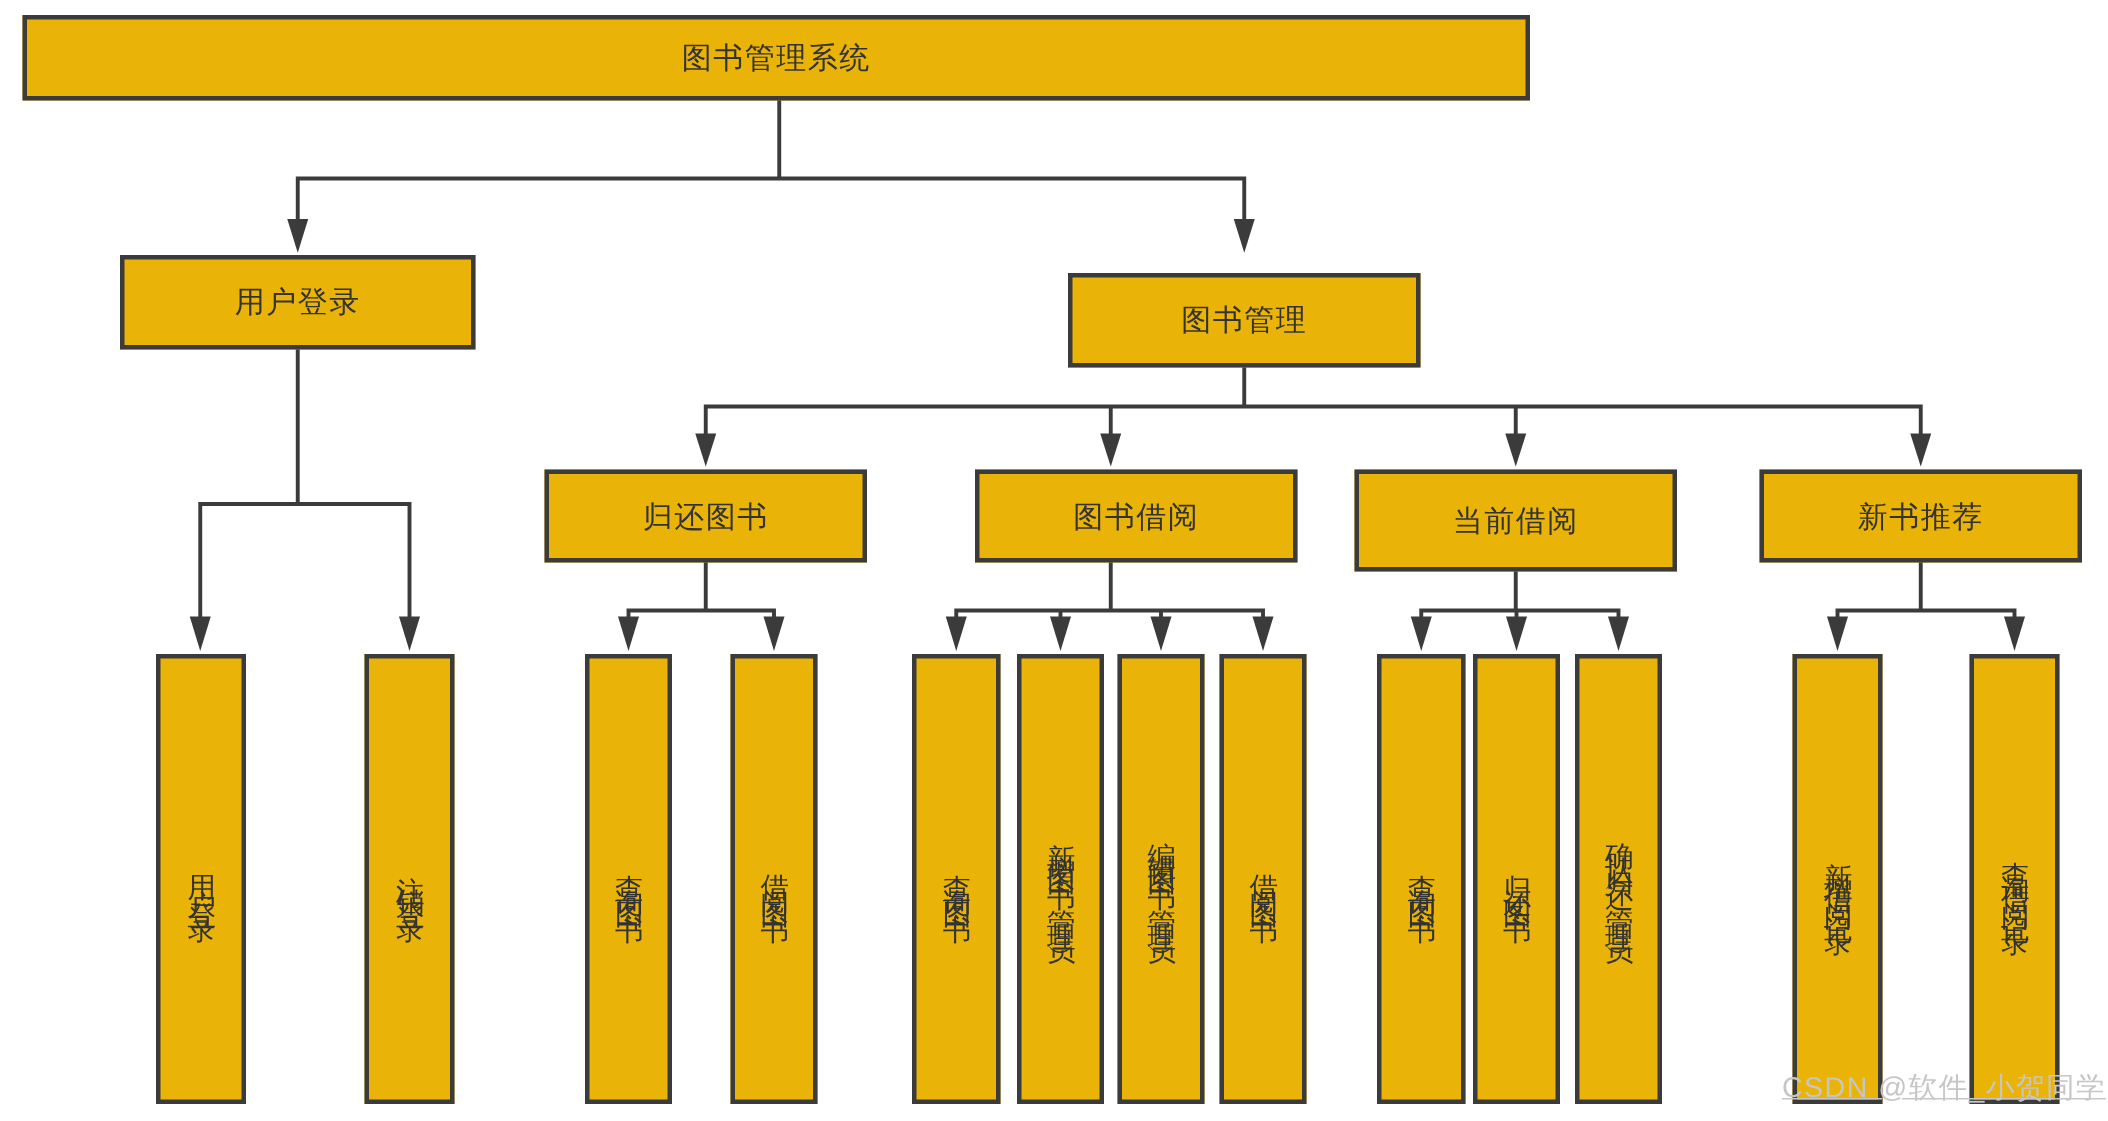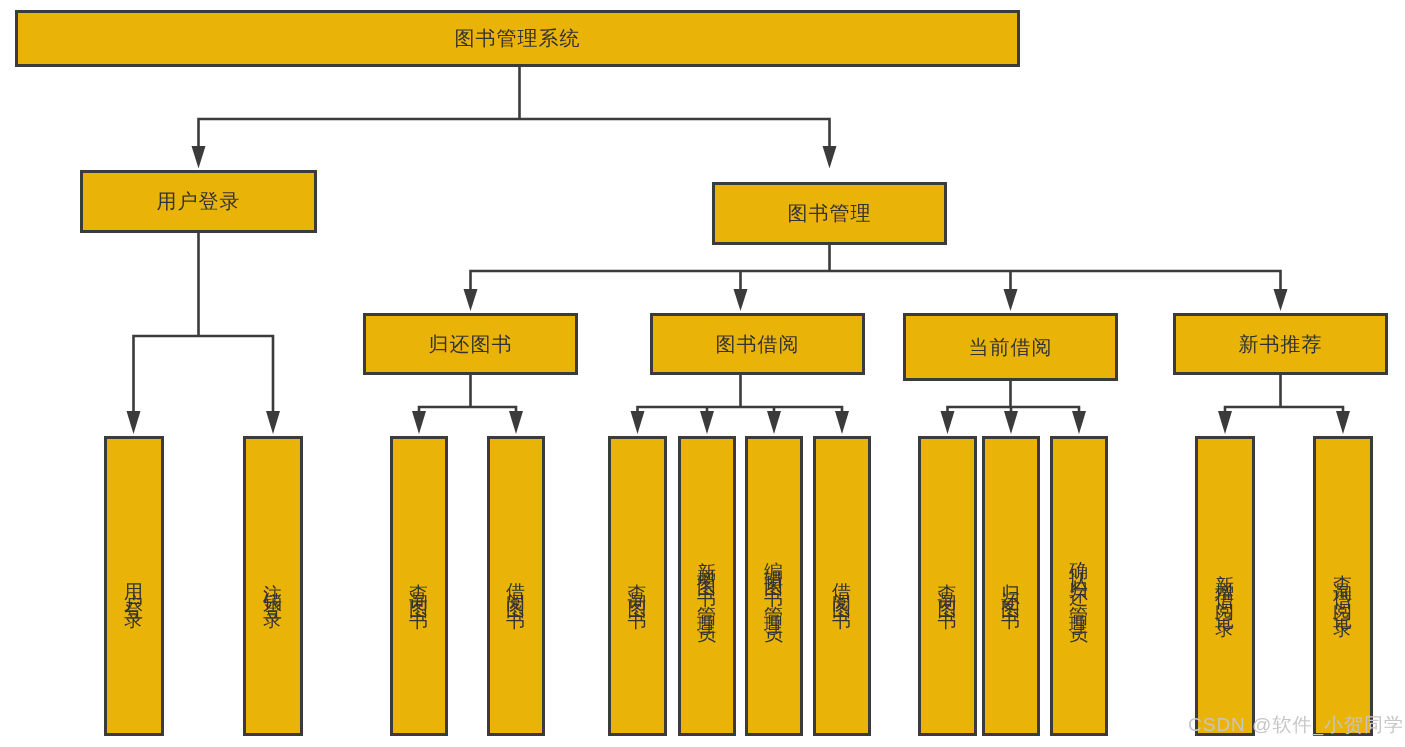--- a/index.html
+++ b/index.html
@@ -57,20 +57,21 @@
   #lf12 { left: 1195px; width: 60px; }
   #lf13 { left: 1313px; width: 60px; }
   #watermark {
     position: absolute;
     left: 1188px; top: 712px;
     font-size: 19px;
     color: #c6c6c6;
     letter-spacing: 1px;
     z-index: 3;
     white-space: nowrap;
+    text-decoration: underline;
   }
 </style>
 </head>
 <body>
 
 <svg id="connectors" viewBox="0 0 1405 747" xmlns="http://www.w3.org/2000/svg">
   <g stroke="#3b3b3b" stroke-width="2.6" fill="none">
 
     <path d="M519.5 66 V119 M198.5 148 V119 H829.5 V148"></path>
 

